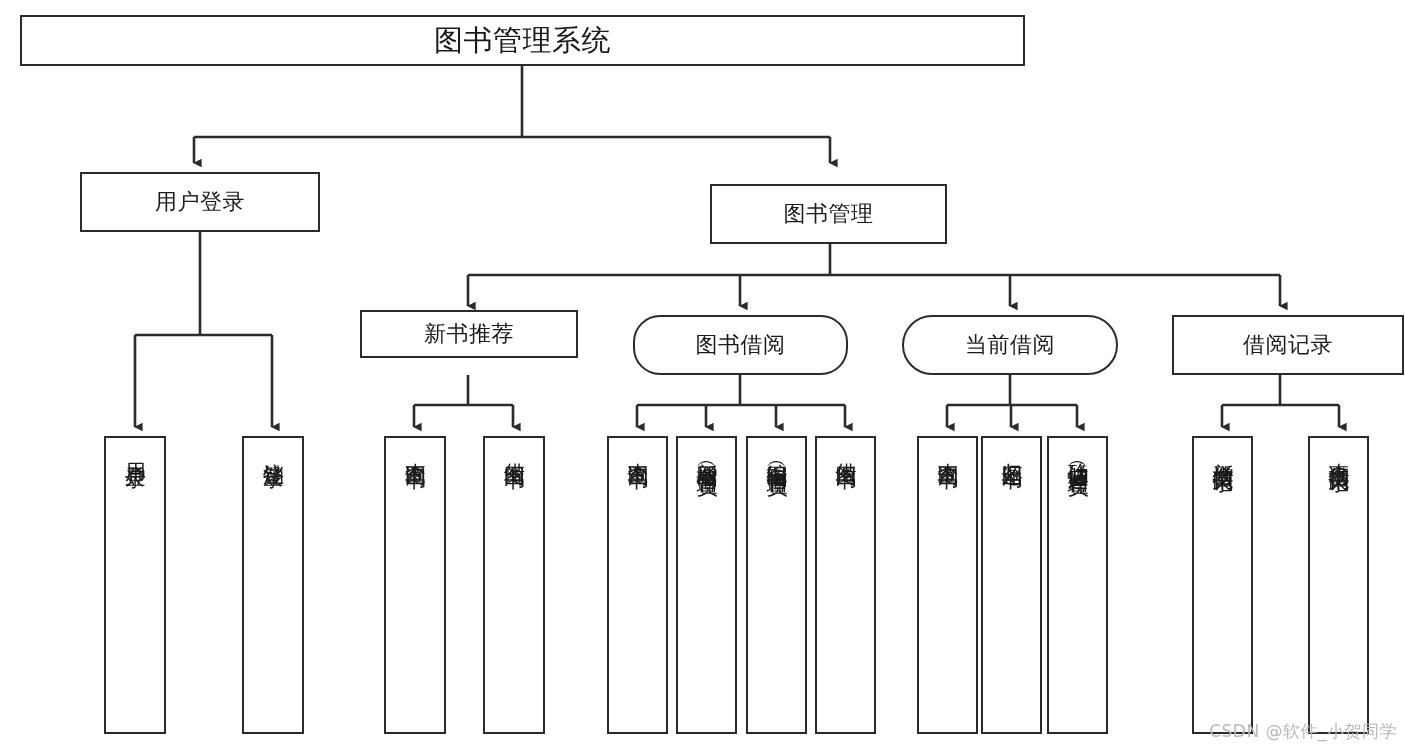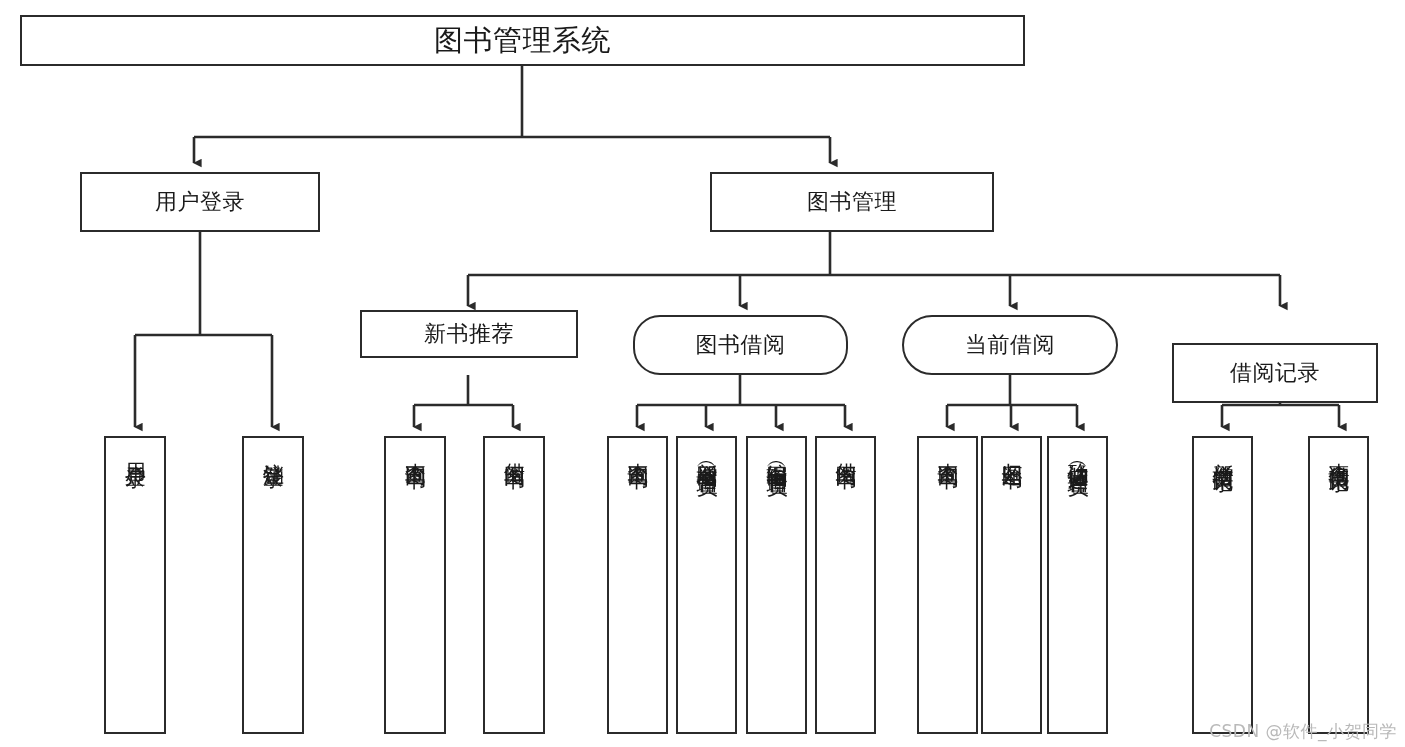--- a/index.html
+++ b/index.html
@@ -129,34 +129,34 @@
     </g>
   </svg>
 
   <div class="node h root" style="left:20px; top:15px; width:1005px; height:51px;">
     <span class="lbl">图书管理系统</span>
   </div>
 
   <div class="node h" style="left:80px; top:172px; width:240px; height:60px;">
     <span class="lbl">用户登录</span>
   </div>
-  <div class="node h" style="left:710px; top:172px; width:284px; height:60px;">
+  <div class="node h" style="left:710px; top:184px; width:237px; height:60px;">
     <span class="lbl">图书管理</span>
   </div>
 
   <div class="node h" style="left:360px; top:310px; width:218px; height:48px;">
     <span class="lbl">新书推荐</span>
   </div>
   <div class="node h" style="left:633px; top:315px; width:215px; height:60px;border-radius:27px;">
     <span class="lbl">图书借阅</span>
   </div>
   <div class="node h" style="left:902px; top:315px; width:216px; height:60px;border-radius:30px;">
     <span class="lbl">当前借阅</span>
   </div>
-  <div class="node h" style="left:1172px; top:315px; width:206px; height:60px;margin-top:28px;">
+  <div class="node h" style="left:1172px; top:315px; width:232px; height:60px;">
     <span class="lbl">借阅记录</span>
   </div>
 
   <div class="node v" style="left:104px; top:436px; width:62px; height:298px;">
     <span class="lbl">用户登录</span>
   </div>
   <div class="node v" style="left:242px; top:436px; width:62px; height:298px;">
     <span class="lbl">注销登录</span>
   </div>
 

